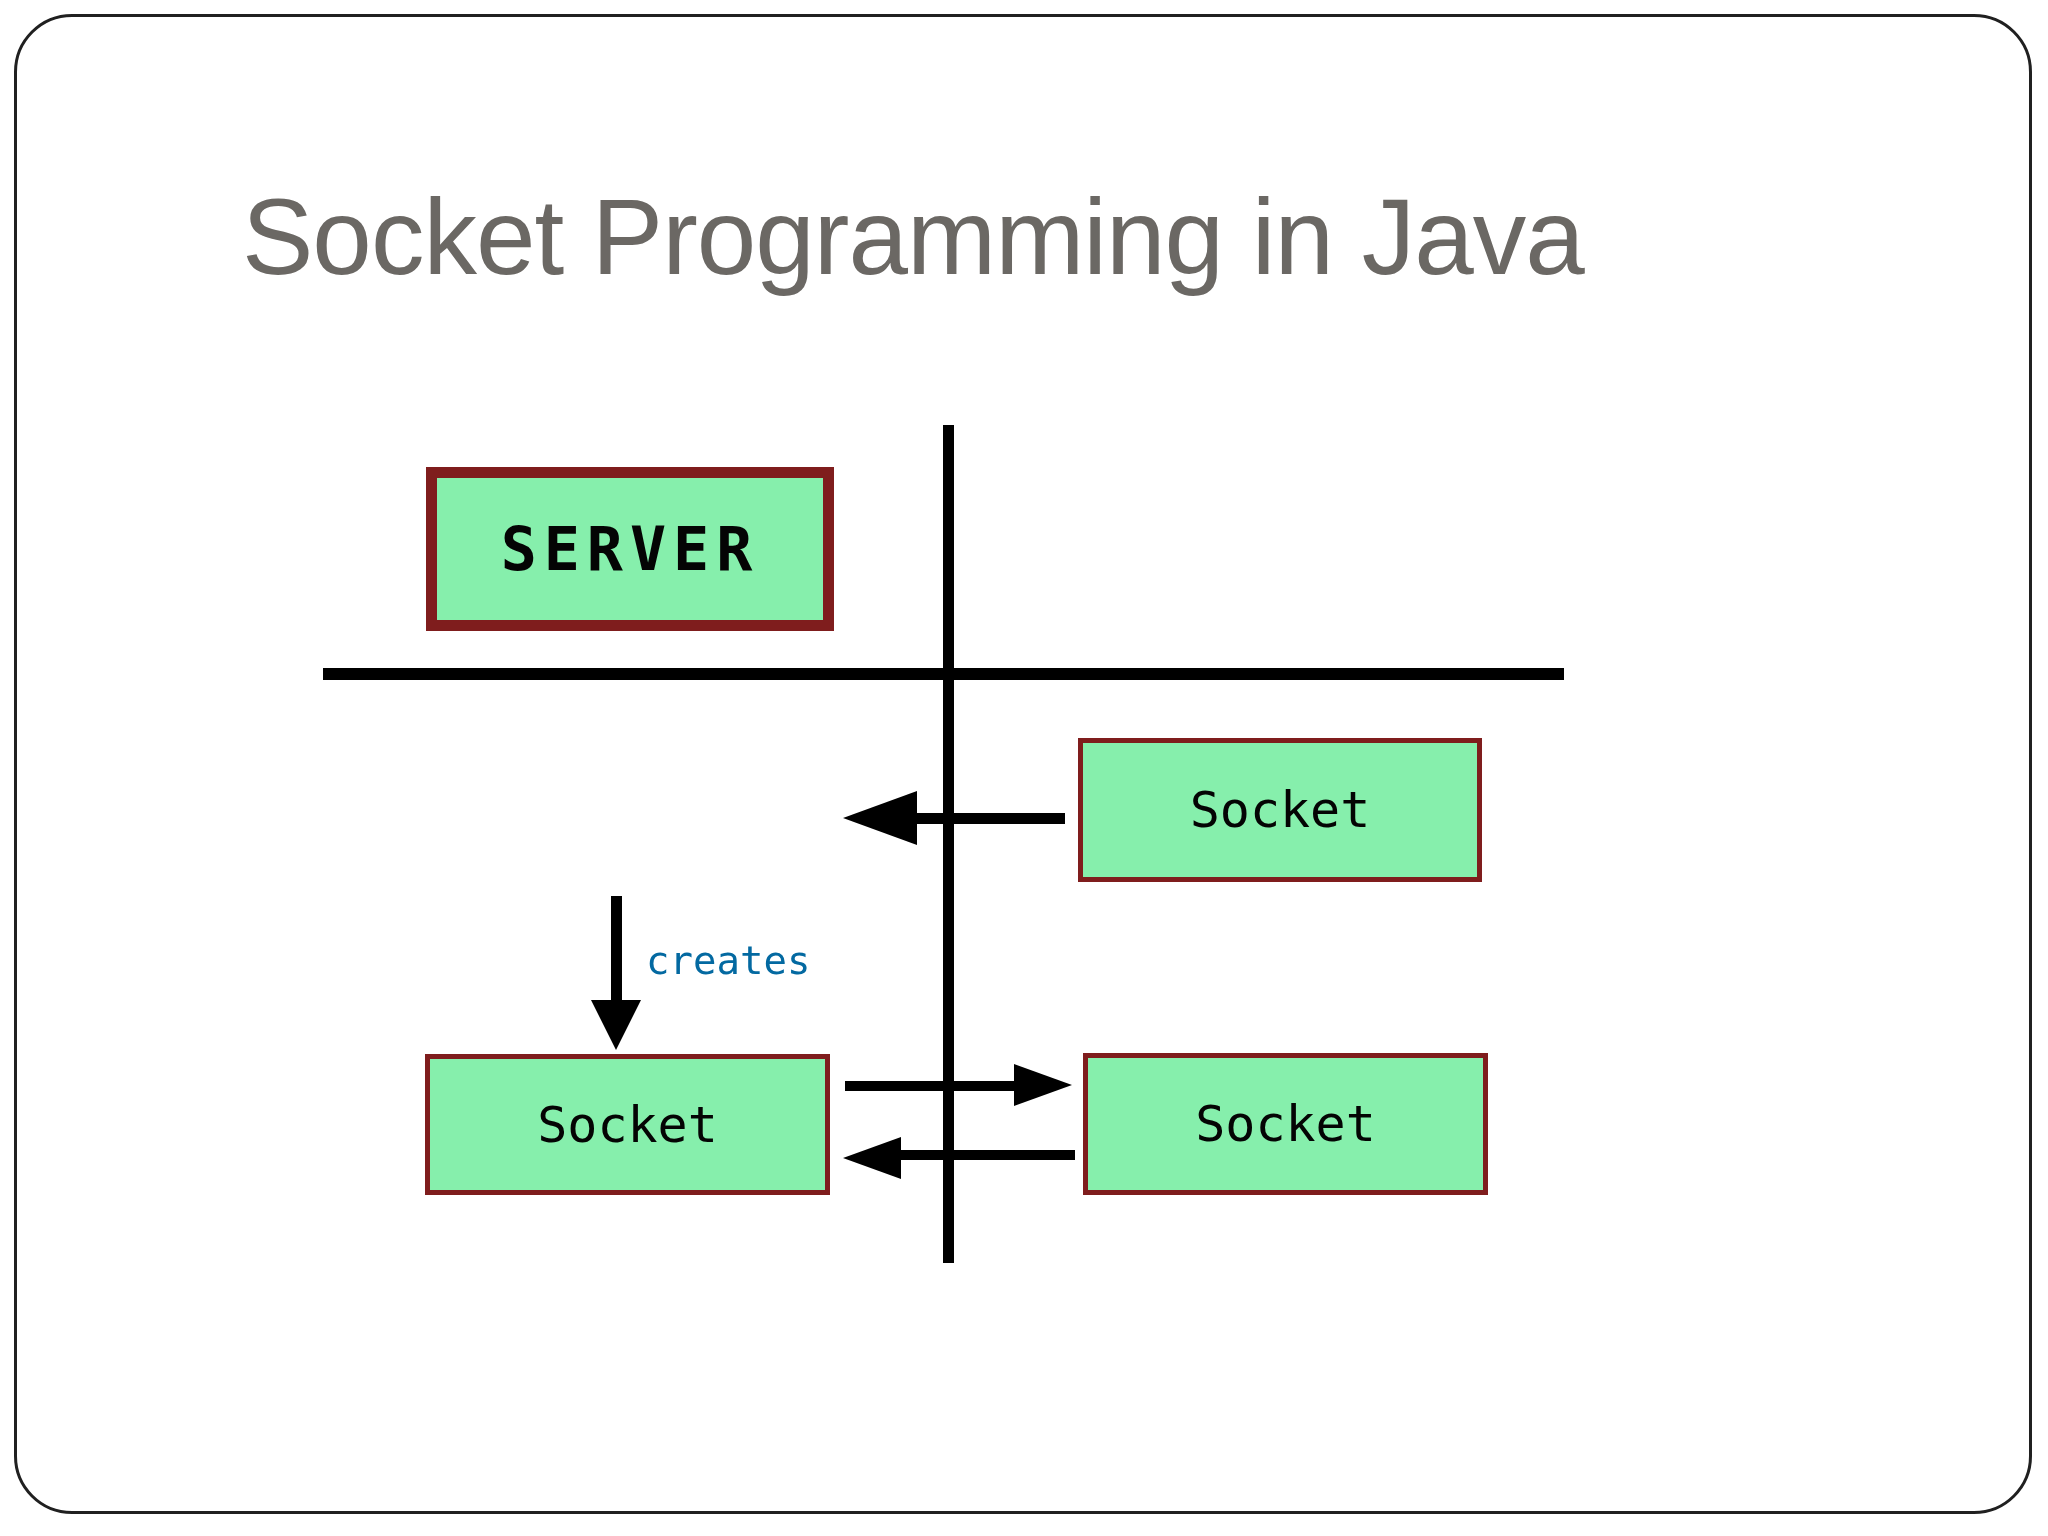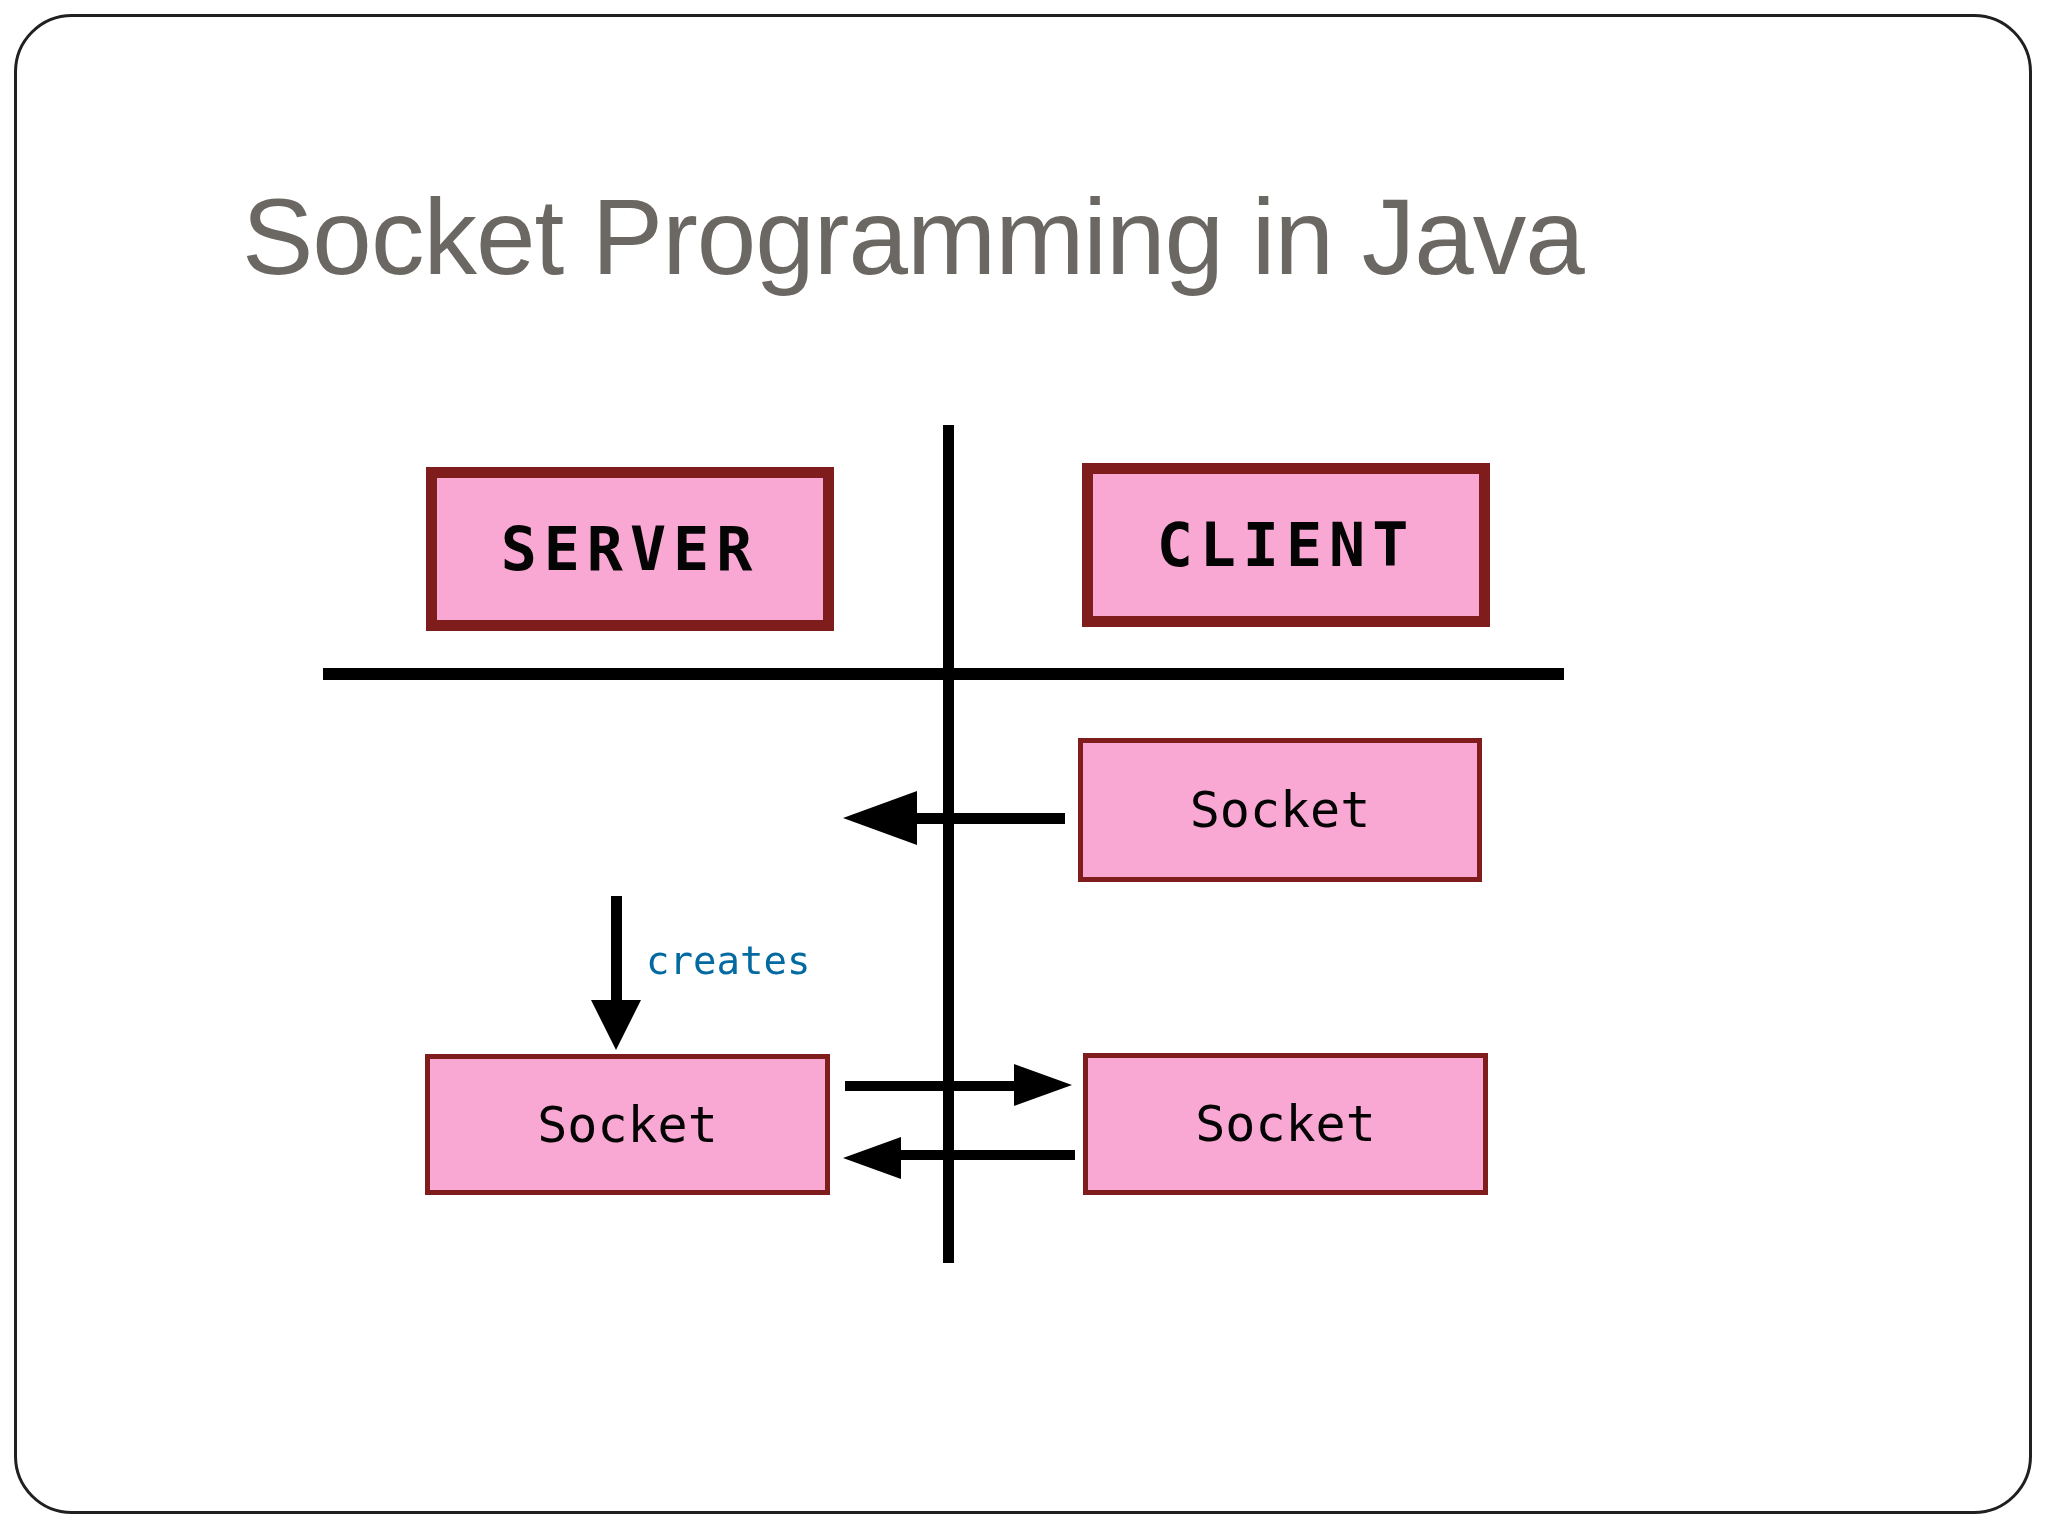--- a/index.html
+++ b/index.html
@@ -30,21 +30,21 @@
     line-height: 1.2;
     letter-spacing: -1px;
     color: #6b6864;
     white-space: nowrap;
   }
   .diagram { position: absolute; left: 0; top: 0; width: 100%; height: 100%; }
   .box {
     position: absolute;
     box-sizing: border-box;
     border: 5px solid #7f1d1d;
-    background: #f9a8d4;
+    background: #86efac;
     display: flex;
     align-items: center;
     justify-content: center;
     font-family: "DejaVu Sans Mono", monospace;
     color: #040404;
     white-space: nowrap;
   }
   .box.header {
     border-width: 11px;
     font-weight: bold;
@@ -110,23 +110,20 @@
 
   <div class="frame"></div>
 
   <h1 class="title">Socket Programming in Java</h1>
 
   <div class="diagram">
 
     <div class="box header" id="server-header-box">
       <span>SERVER</span>
     </div>
-    <div class="box header" id="client-header-box">
-      <span>CLIENT</span>
-    </div>
 
     <div class="line" id="divider-vertical"></div>
     <div class="line" id="divider-horizontal"></div>
 
     <div class="box" id="client-socket-top-box">
       <span>Socket</span>
     </div>
     <div class="box" id="server-socket-bottom-box">
       <span>Socket</span>
     </div>

